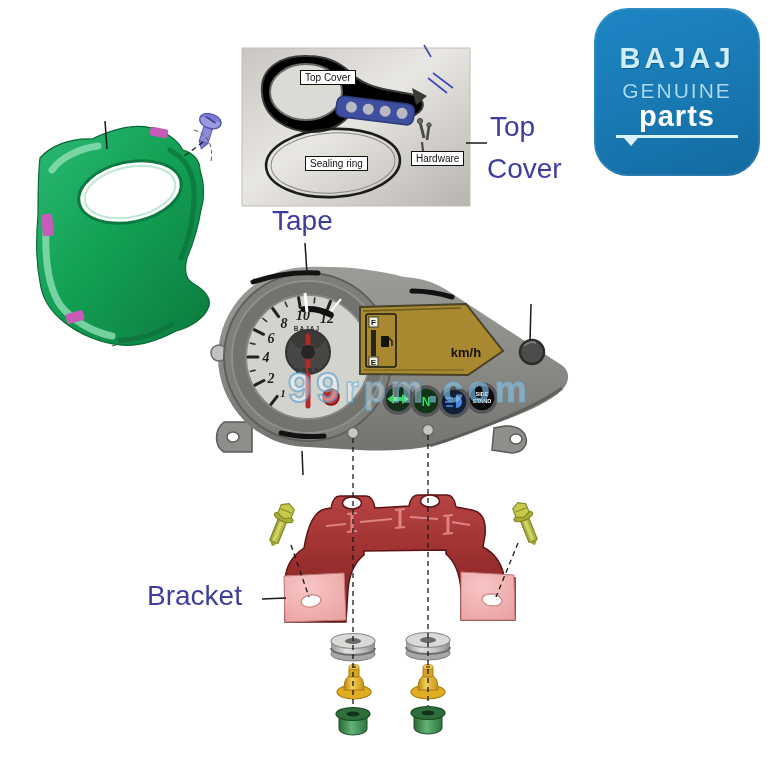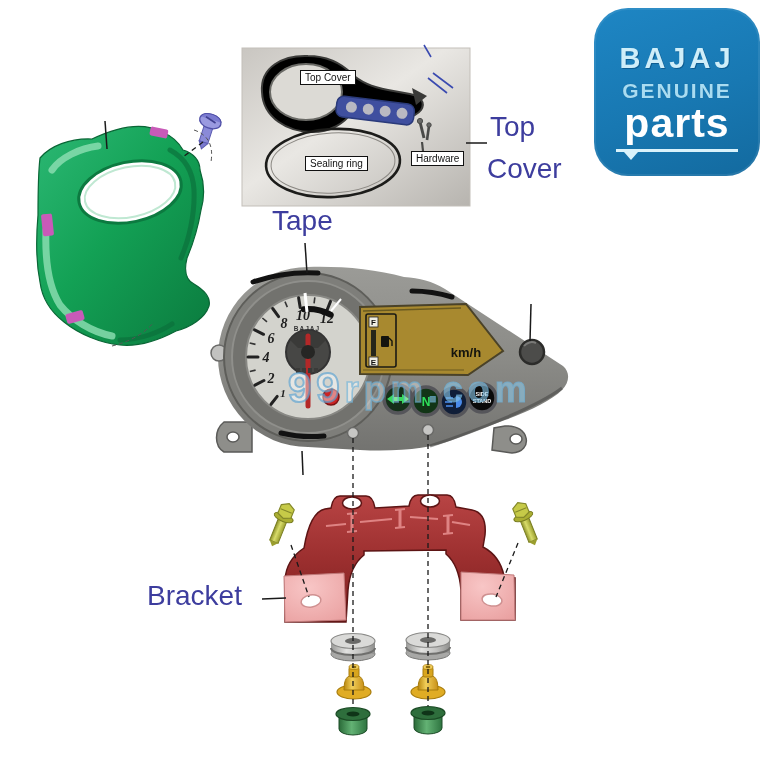--- a/index.html
+++ b/index.html
@@ -9,23 +9,23 @@
   .lbl{position:absolute;color:#3d3d9e;font-size:28px;line-height:1;white-space:nowrap;
        font-family:"Liberation Sans",sans-serif;}
   .photo-lbl{position:absolute;background:#fff;border:1px solid #111;color:#111;
        font-size:10px;padding:1px 4px;white-space:nowrap;}
   
   #badge{position:absolute;left:594px;top:8px;width:166px;height:168px;border-radius:34px;
        background:linear-gradient(160deg,#1e86c4 0%,#1878b2 55%,#136a9f 100%);
        text-align:center;box-shadow:inset 0 0 0 2px rgba(255,255,255,0.08);}
   #badge .b1{margin-top:34px;font-size:29px;font-weight:bold;letter-spacing:4px;color:#cfeef9;
        text-shadow:1px 1px 0 #0d5d92;}
-  #badge .b2{margin-top:4px;font-size:21px;letter-spacing:2px;color:#a9dcf1;font-weight:bold;
+  #badge .b2{margin-top:4px;font-size:21px;letter-spacing:2px;color:#a9dcf1;font-weight:normal;
        text-shadow:0 0 1px #0d5d92;}
-  #badge .b3{margin-top:-3px;font-size:41px;font-weight:bold;color:#ffffff;letter-spacing:1px;}
+  #badge .b3{margin-top:-3px;font-size:29px;font-weight:bold;color:#ffffff;letter-spacing:1px;}
   #badge .uline{position:relative;width:122px;height:3px;background:#d9f2fb;margin:2px auto 0;}
   #badge .uline .arr{position:absolute;left:8px;top:3px;width:0;height:0;
        border-left:7px solid transparent;border-right:7px solid transparent;
        border-top:8px solid #d9f2fb;}
   
   #wm{position:absolute;left:288px;top:364px;font-weight:bold;white-space:nowrap;
       letter-spacing:5px;opacity:0.8;pointer-events:none;}
   #wm .w1{font-size:42px;color:rgba(255,255,255,0.55);-webkit-text-stroke:2px rgba(95,165,210,0.85);}
   #wm .w2{font-size:36px;color:rgba(255,255,255,0.45);-webkit-text-stroke:1.6px rgba(110,180,220,0.8);}
   #wm .w3{font-size:36px;color:rgba(140,200,232,0.75);-webkit-text-stroke:1px rgba(110,180,220,0.85);}

